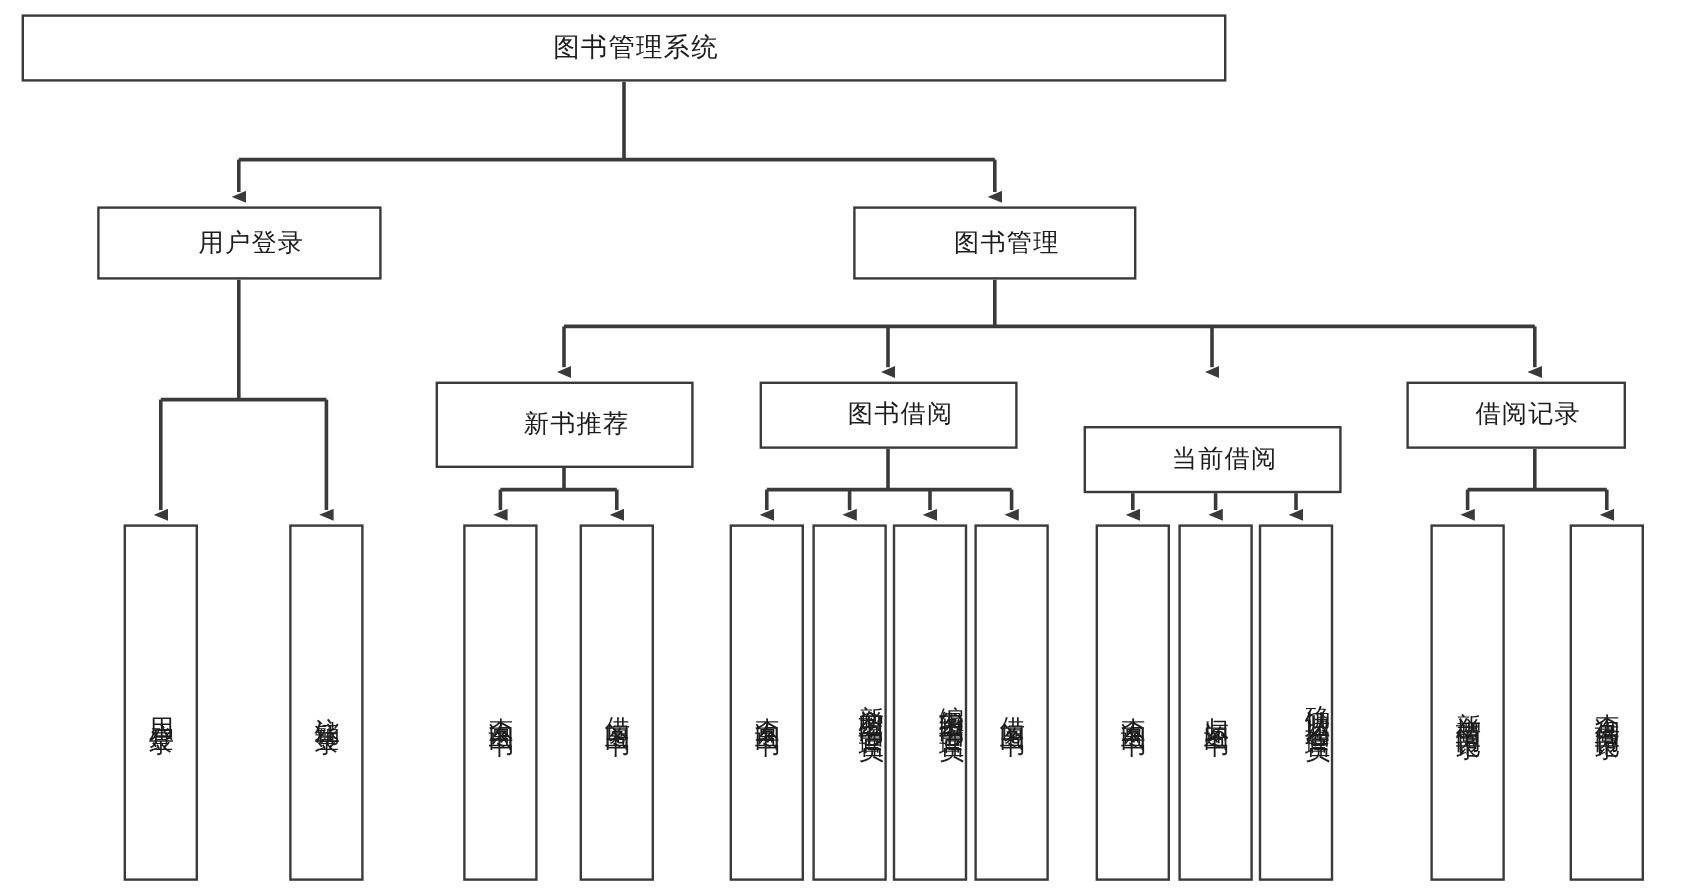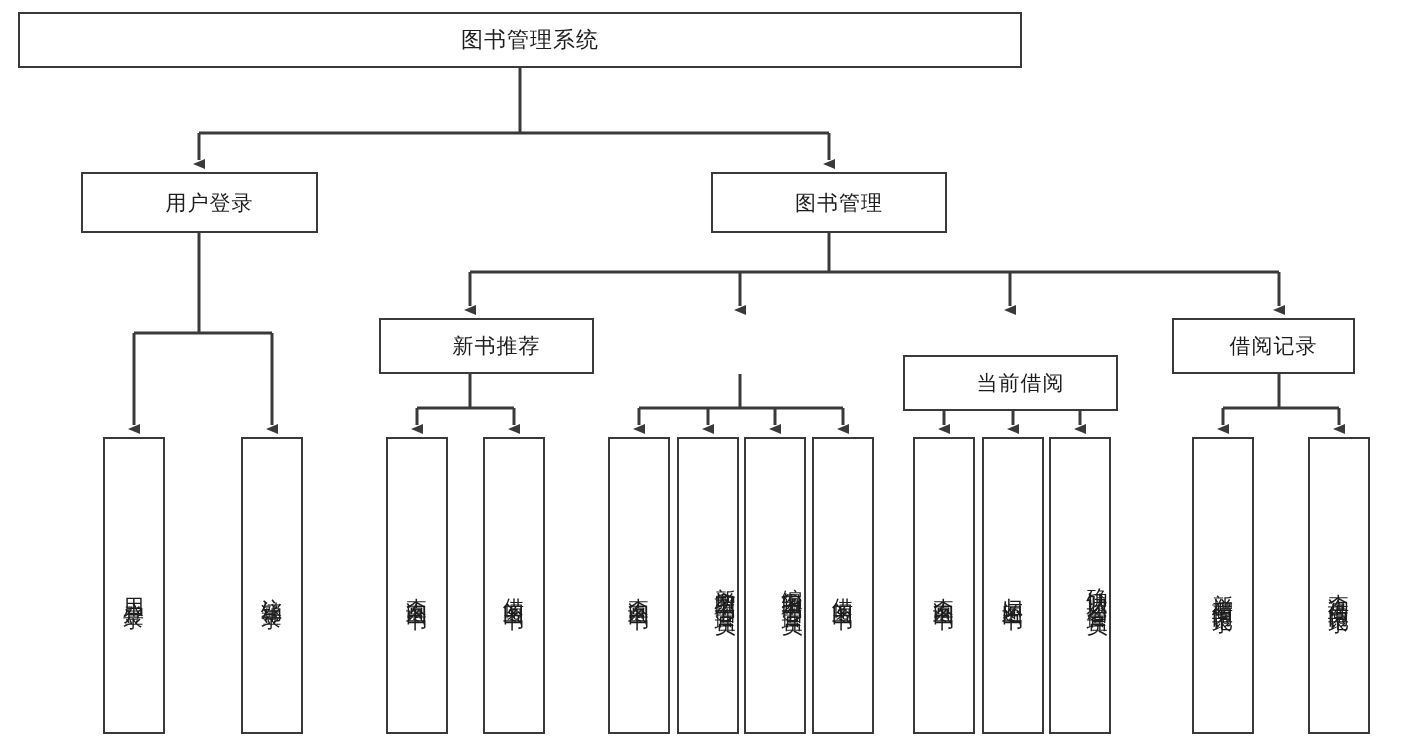--- a/index.html
+++ b/index.html
@@ -116,21 +116,22 @@
         <line x1="1223" y1="408" x2="1223" y2="425" marker-end="url(#arrow)"></line>
         <line x1="1339" y1="408" x2="1339" y2="425" marker-end="url(#arrow)"></line>
       </g>
   </svg>
 
   <div class="node node-h node-root" style="left: 18px; top: 12px; width: 1004px; height: 56px;">图书管理系统</div>
 
   <div class="node node-h" style="left: 81px; top: 172px; width: 237px; height: 61px;">用户登录</div>
   <div class="node node-h" style="left: 711px; top: 172px; width: 236px; height: 61px; text-align: right;">图书管理</div>
 
-  <div class="node node-h" style="left: 363px; top: 318px; width: 215px; height: 56px; margin-left: 16px;">新书推荐</div>
+  <div class="node node-h" style="left: 363px; top: 318px; width: 215px; height: 72px;">新书推荐</div>
+  <div class="node node-h" style="left: 633px; top: 318px; width: 215px; height: 56px;">图书借阅</div>
   <div class="node node-h" style="left: 903px; top: 318px; width: 215px; height: 56px; margin-top: 37px;">当前借阅</div>
   <div class="node node-h" style="left: 1172px; top: 318px; width: 183px; height: 56px;">借阅记录</div>
 
   <div class="node node-v align-mid" style="left: 103px; top: 437px; width: 62px; height: 297px;">用户登录</div>
   <div class="node node-v align-mid" style="left: 241px; top: 437px; width: 62px; height: 297px;">注销登录</div>
   <div class="node node-v align-mid" style="left: 386px; top: 437px; width: 62px; height: 297px;">查询图书</div>
   <div class="node node-v align-mid" style="left: 483px; top: 437px; width: 62px; height: 297px;">借阅图书</div>
   <div class="node node-v align-mid" style="left: 608px; top: 437px; width: 62px; height: 297px;">查询图书</div>
   <div class="node node-v align-top" style="left: 677px; top: 437px; width: 62px; height: 297px;">新增图书（管理员）</div>
   <div class="node node-v align-top" style="left: 744px; top: 437px; width: 62px; height: 297px;">编辑图书（管理员）</div>

